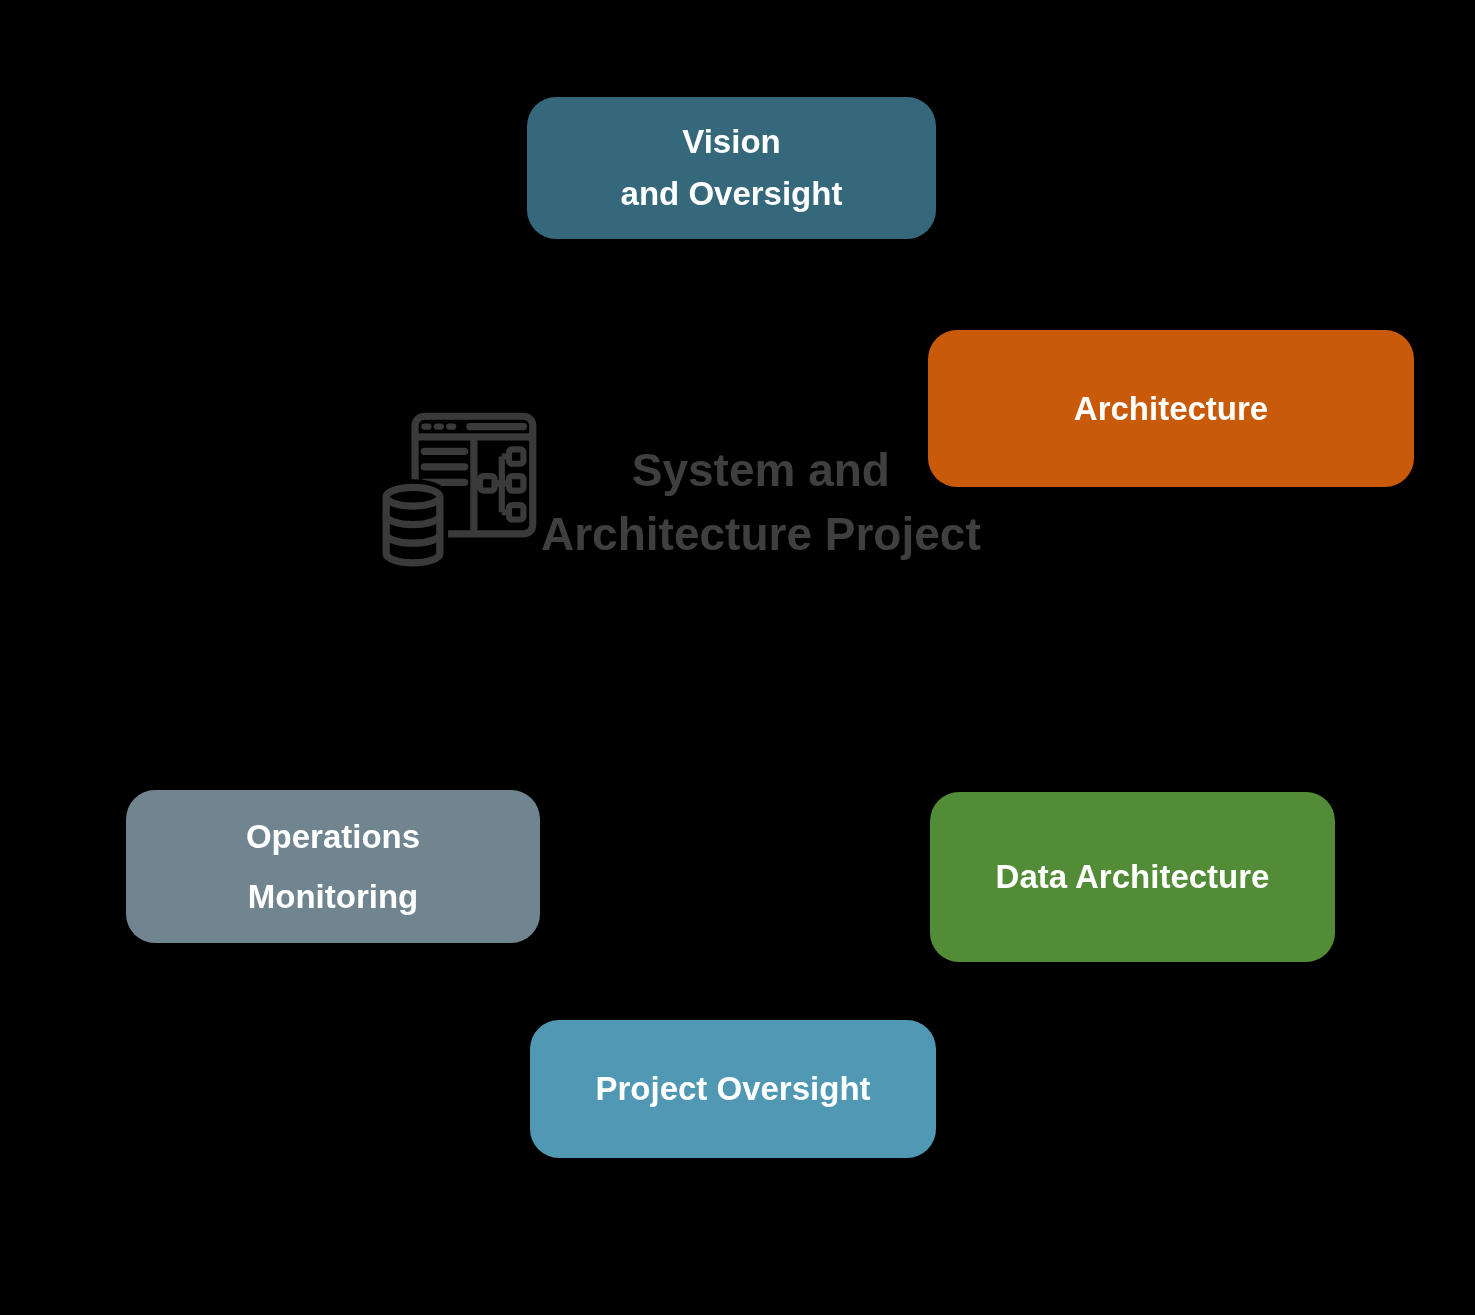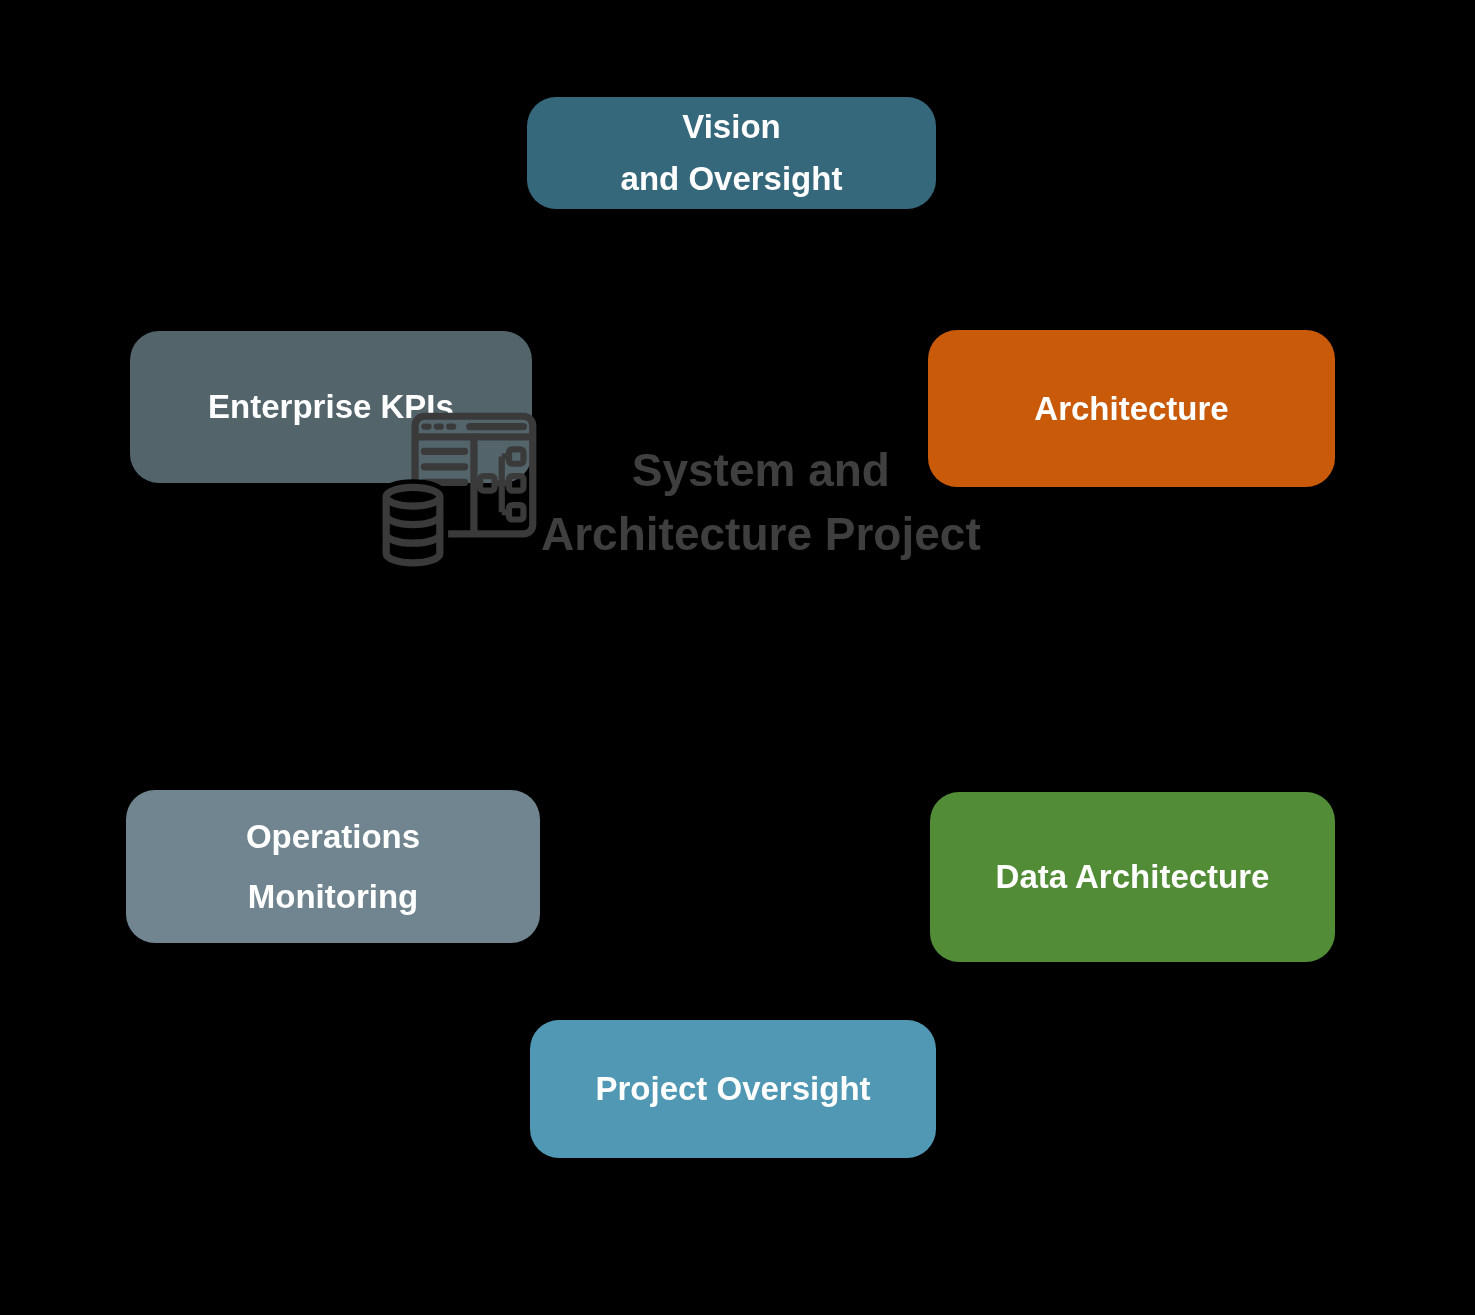--- a/index.html
+++ b/index.html
@@ -21,23 +21,23 @@
     display: flex;
     flex-direction: column;
     align-items: center;
     justify-content: center;
     text-align: center;
     color: #ffffff;
     font-weight: 700;
     font-size: 33px;
     line-height: 52px;
   }
-  .node-vision      { left: 527px; top:  97px; width: 409px; height: 112px; }
+  .node-vision      { left: 527px; top:  97px; width: 409px; height: 142px; }
   .node-kpis        { left: 130px; top: 331px; width: 402px; height: 152px; }
-  .node-roadmaps    { left: 928px; top: 330px; width: 407px; height: 157px; }
+  .node-roadmaps    { left: 928px; top: 330px; width: 486px; height: 157px; }
   .node-operations  { left: 126px; top: 790px; width: 414px; height: 153px; }
   .node-dataarch    { left: 930px; top: 792px; width: 405px; height: 170px; }
   .node-oversight   { left: 530px; top:1020px; width: 406px; height: 138px; }
 
   .center-group {
     position: absolute;
     left: 381px;
     top: 408px;
     width: 701px;
     display: flex;
@@ -60,23 +60,20 @@
 </head>
 <body>
 
 <div class="canvas">
 
   <div class="node node-vision" style="background: rgb(54, 104, 124);">
     <span>Vision</span>
     <span>and Oversight</span>
   </div>
 
-  <div class="node node-kpis" style="background: rgb(83, 100, 107);">
-    <span>Enterprise KPIs</span>
-  </div>
 
   <div class="node node-roadmaps" style="background: rgb(200, 90, 10);">
     <span>Architecture</span>
   </div>
 
   <div class="node node-operations" style="background: rgb(112, 133, 143); gap: 8px;">
     <span>Operations</span>
     <span>Monitoring</span>
   </div>
 

